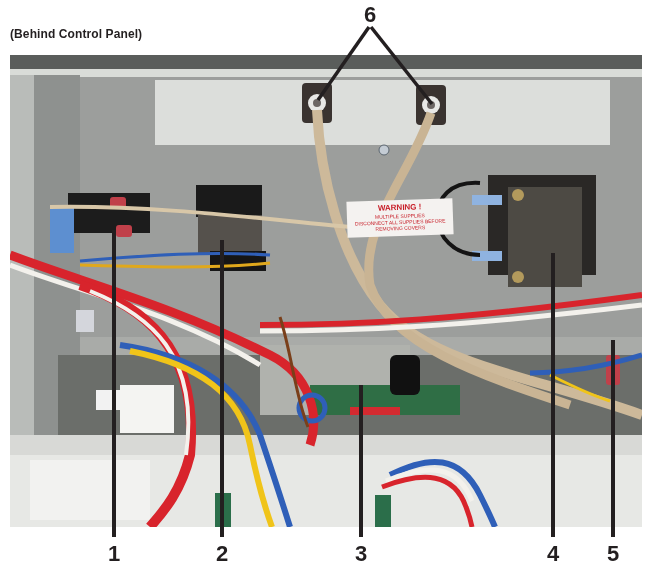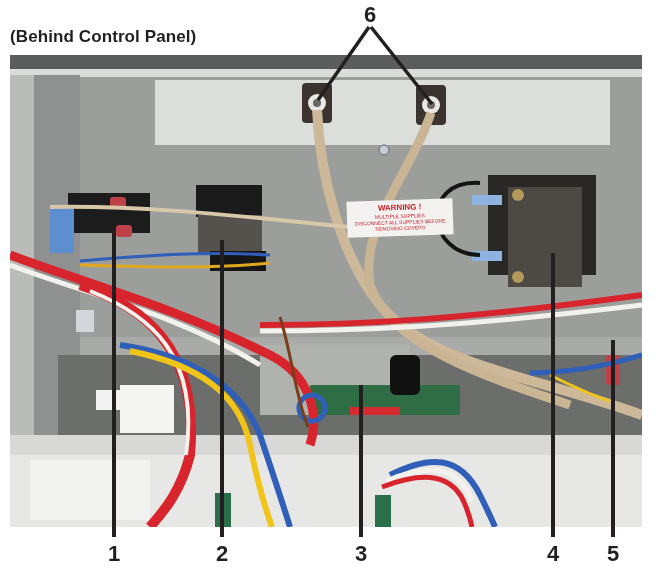--- a/index.html
+++ b/index.html
@@ -1,17 +1,17 @@
 <!DOCTYPE html>
 <html><head>
 <meta charset="utf-8">
 <style>
   html, body { margin: 0; padding: 0; background: #ffffff; }
   body { width: 657px; height: 572px; position: relative; overflow: hidden; font-family: "Liberation Sans", sans-serif; }
-  .title { position: absolute; left: 10px; top: 27px; font-size: 17px; font-weight: bold; color: #231f20; letter-spacing: 0.1px; }
+  .title { position: absolute; left: 10px; top: 27px; font-size: 12px; font-weight: bold; color: #231f20; letter-spacing: 0.1px; }
   .photo { position: absolute; left: 10px; top: 55px; width: 632px; height: 472px; overflow: hidden; background: #a9aba8; }
   .photo svg { position: absolute; left: 0; top: 0; }
   .callouts { position: absolute; left: 0; top: 0; width: 657px; height: 572px; pointer-events: none; }
   .num { position: absolute; font-size: 22px; font-weight: bold; color: #231f20; transform: translateX(-50%); }
   .warning { position: absolute; left: 337px; top: 145px; width: 106px; height: 36px; background: #f4f2f0; transform: rotate(-2deg); text-align: center; color: #c8202a; font-size: 5px; line-height: 6px; padding-top: 3px; box-sizing: border-box; }
   .warning .w-title { font-size: 8px; font-weight: bold; line-height: 10px; }
 </style>
 </head>
 <body>
 

